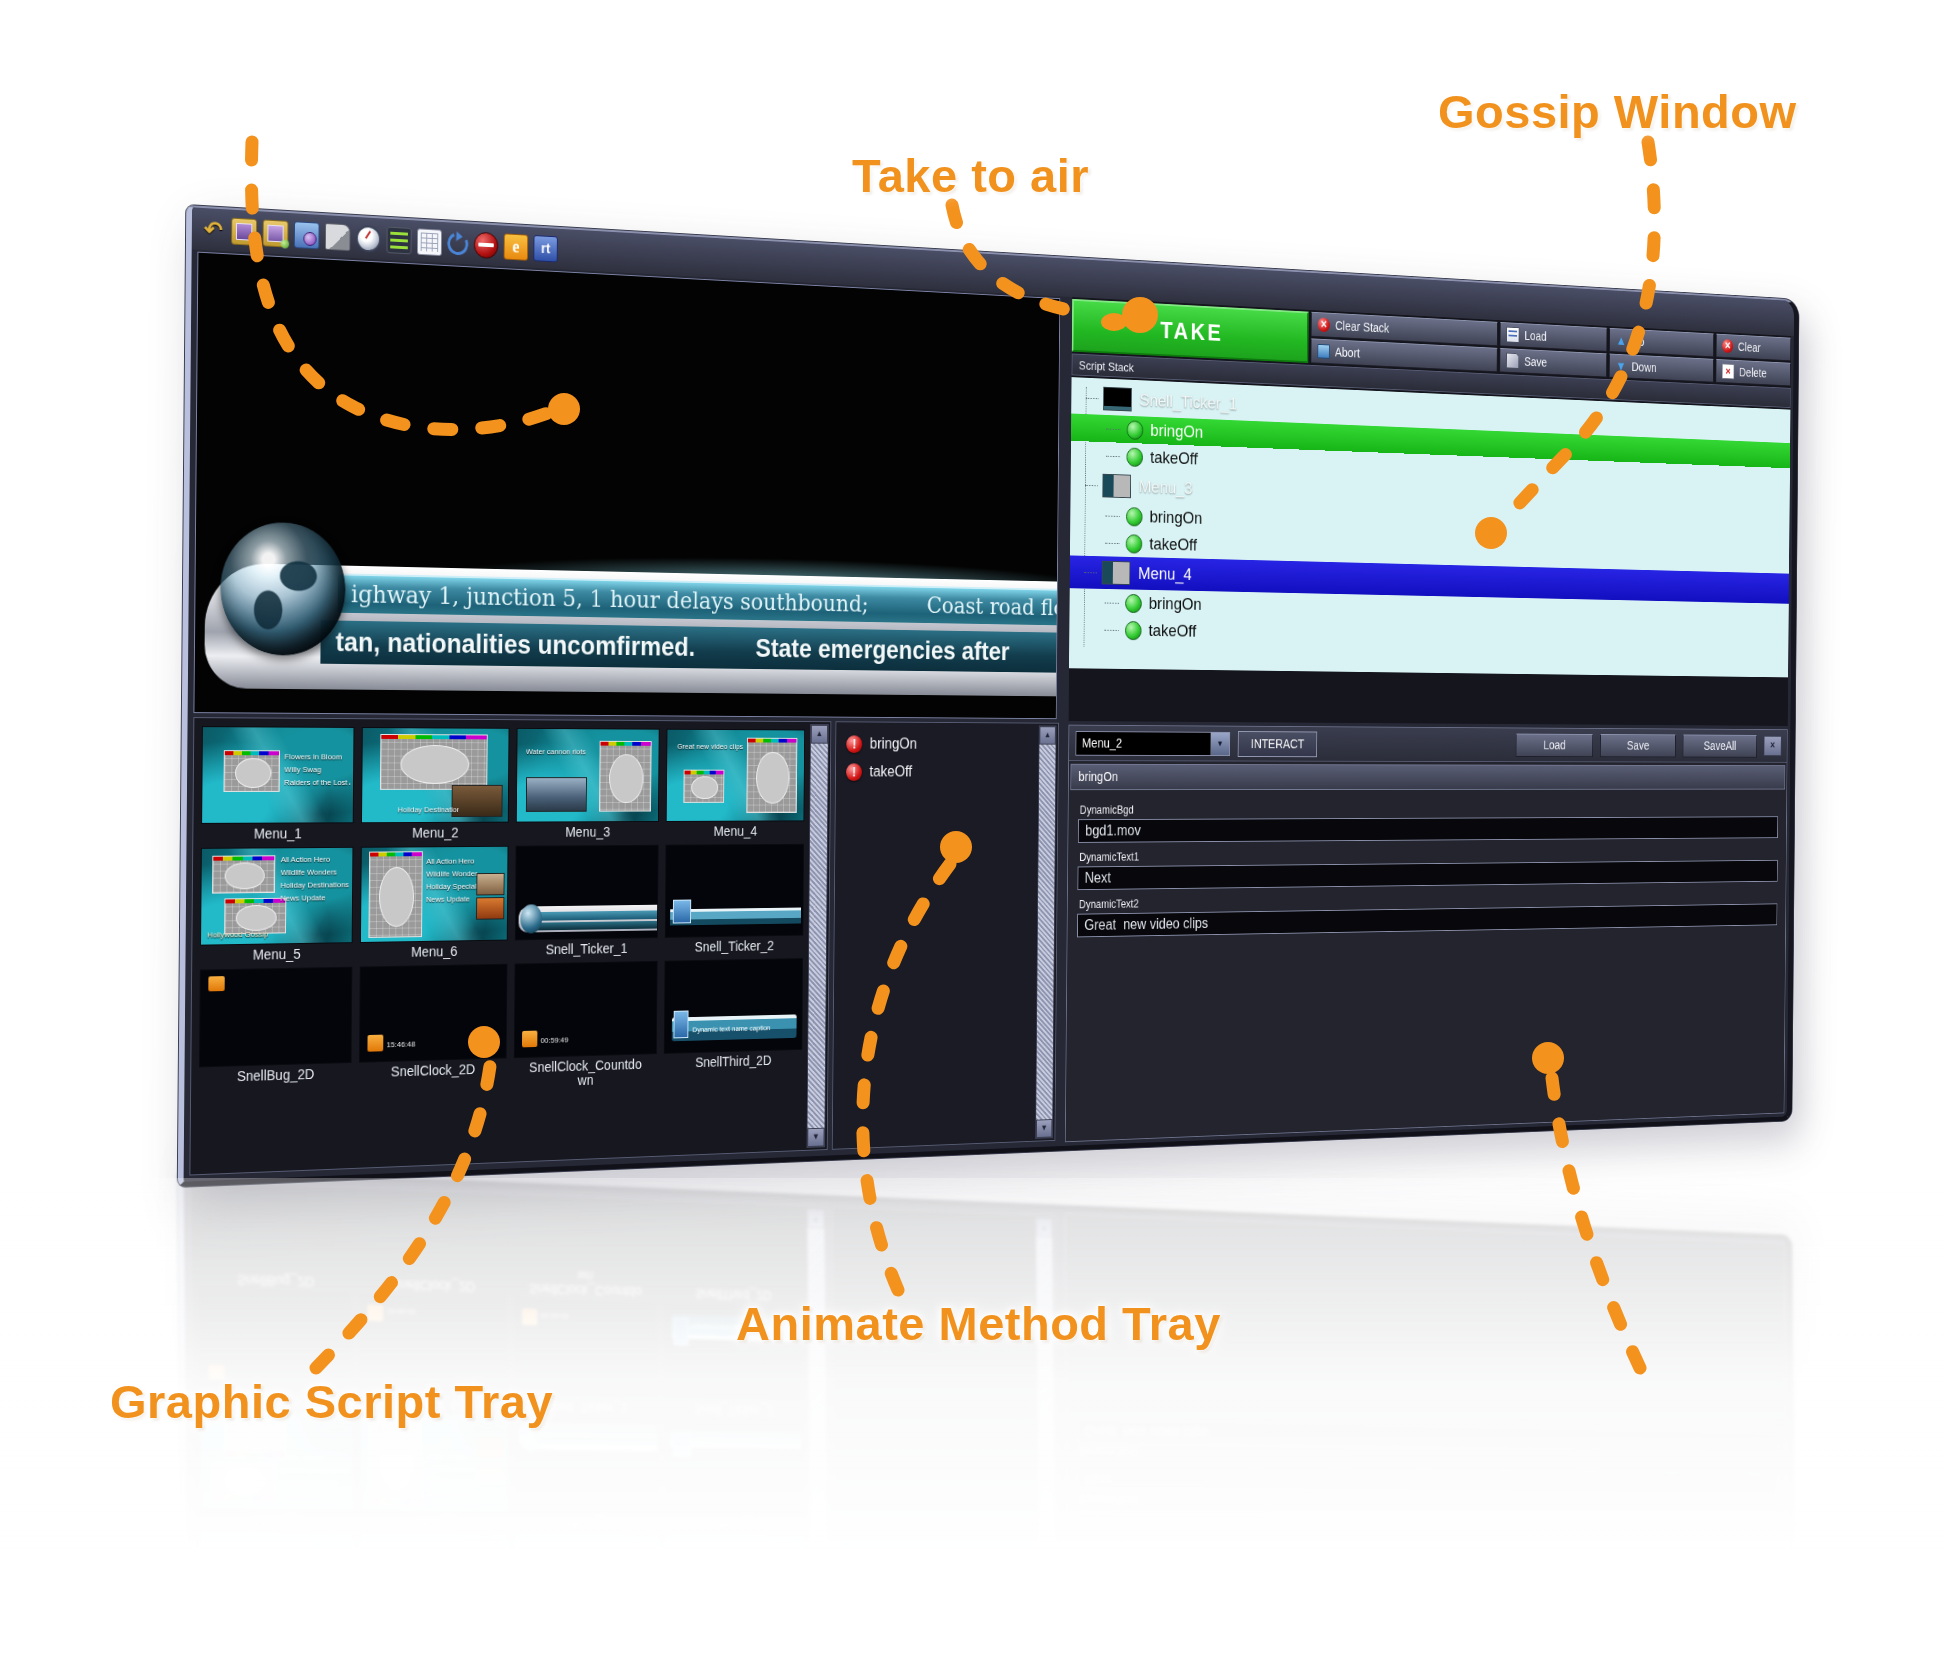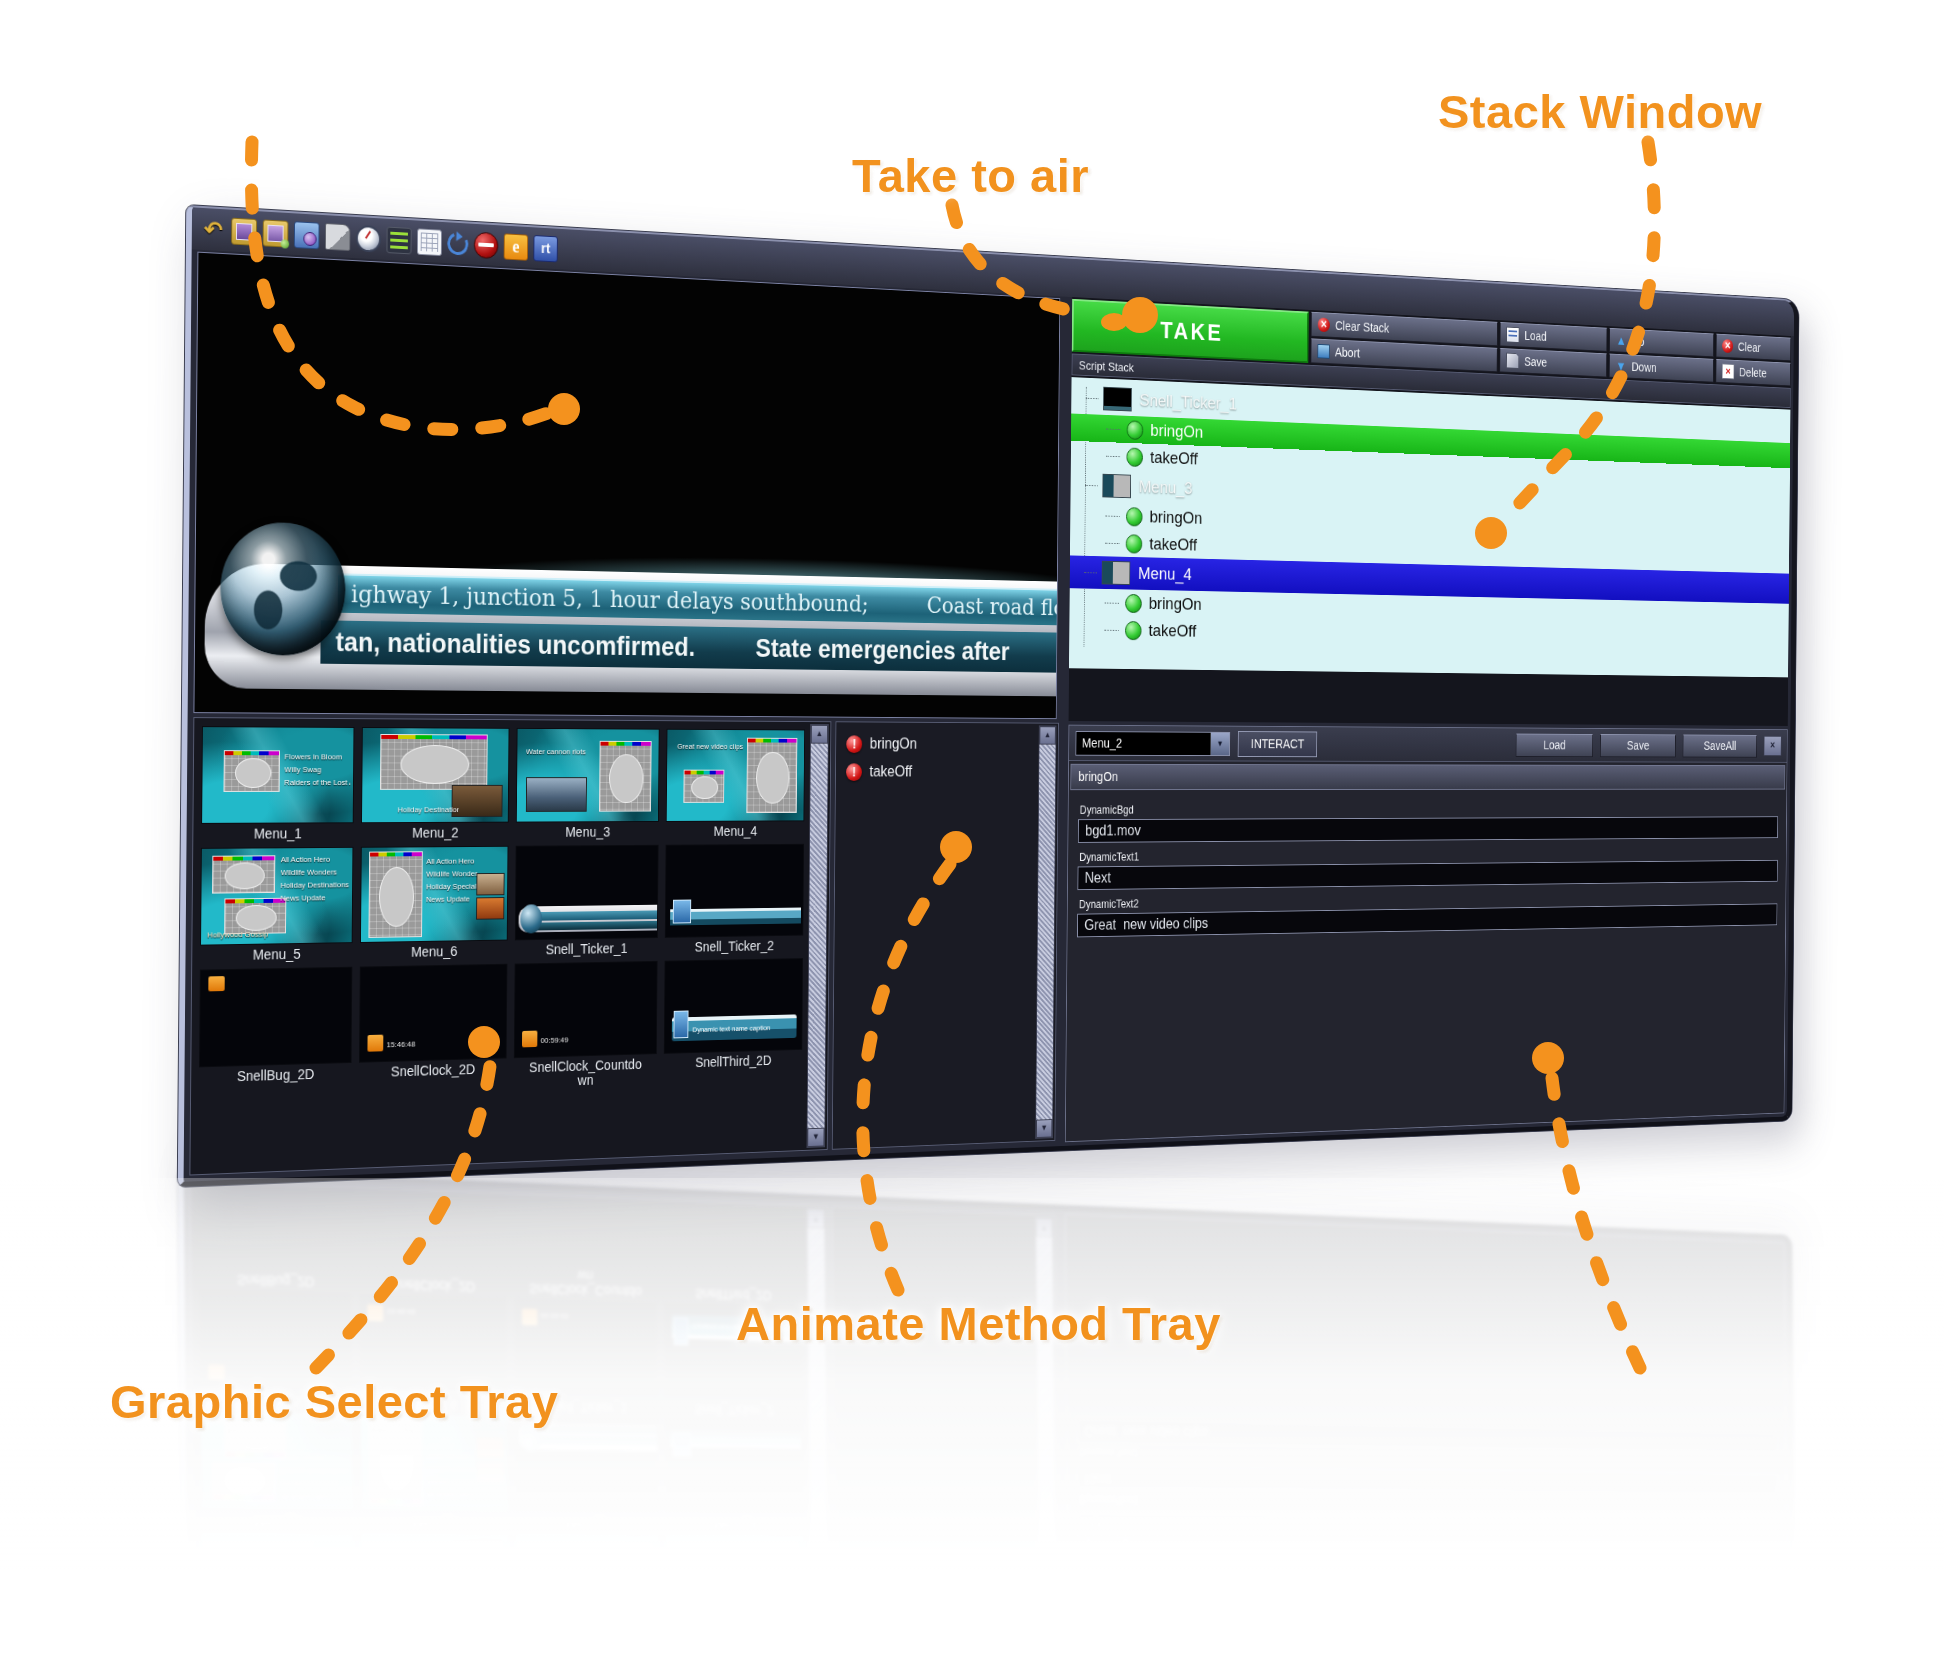--- a/index.html
+++ b/index.html
@@ -810,17 +810,17 @@
       <ellipse cx="1114" cy="322" rx="13" ry="9"></ellipse>
       <circle cx="1140" cy="315" r="18"></circle>
       <circle cx="1491" cy="533" r="16"></circle>
       <circle cx="484" cy="1042" r="16"></circle>
       <circle cx="956" cy="847" r="16"></circle>
       <circle cx="1548" cy="1058" r="16"></circle>
     </g>
   </svg>
 
   <div class="ann ann-take">Take to air</div>
-  <div class="ann ann-stack">Stack Window</div>
-  <div class="ann ann-gtray">Graphic Select Tray</div>
+  <div class="ann ann-stack">Gossip Window</div>
+  <div class="ann ann-gtray">Graphic Script Tray</div>
   <div class="ann ann-atray">Animate Method Tray</div>
 
 </div>
 
 </body></html>

